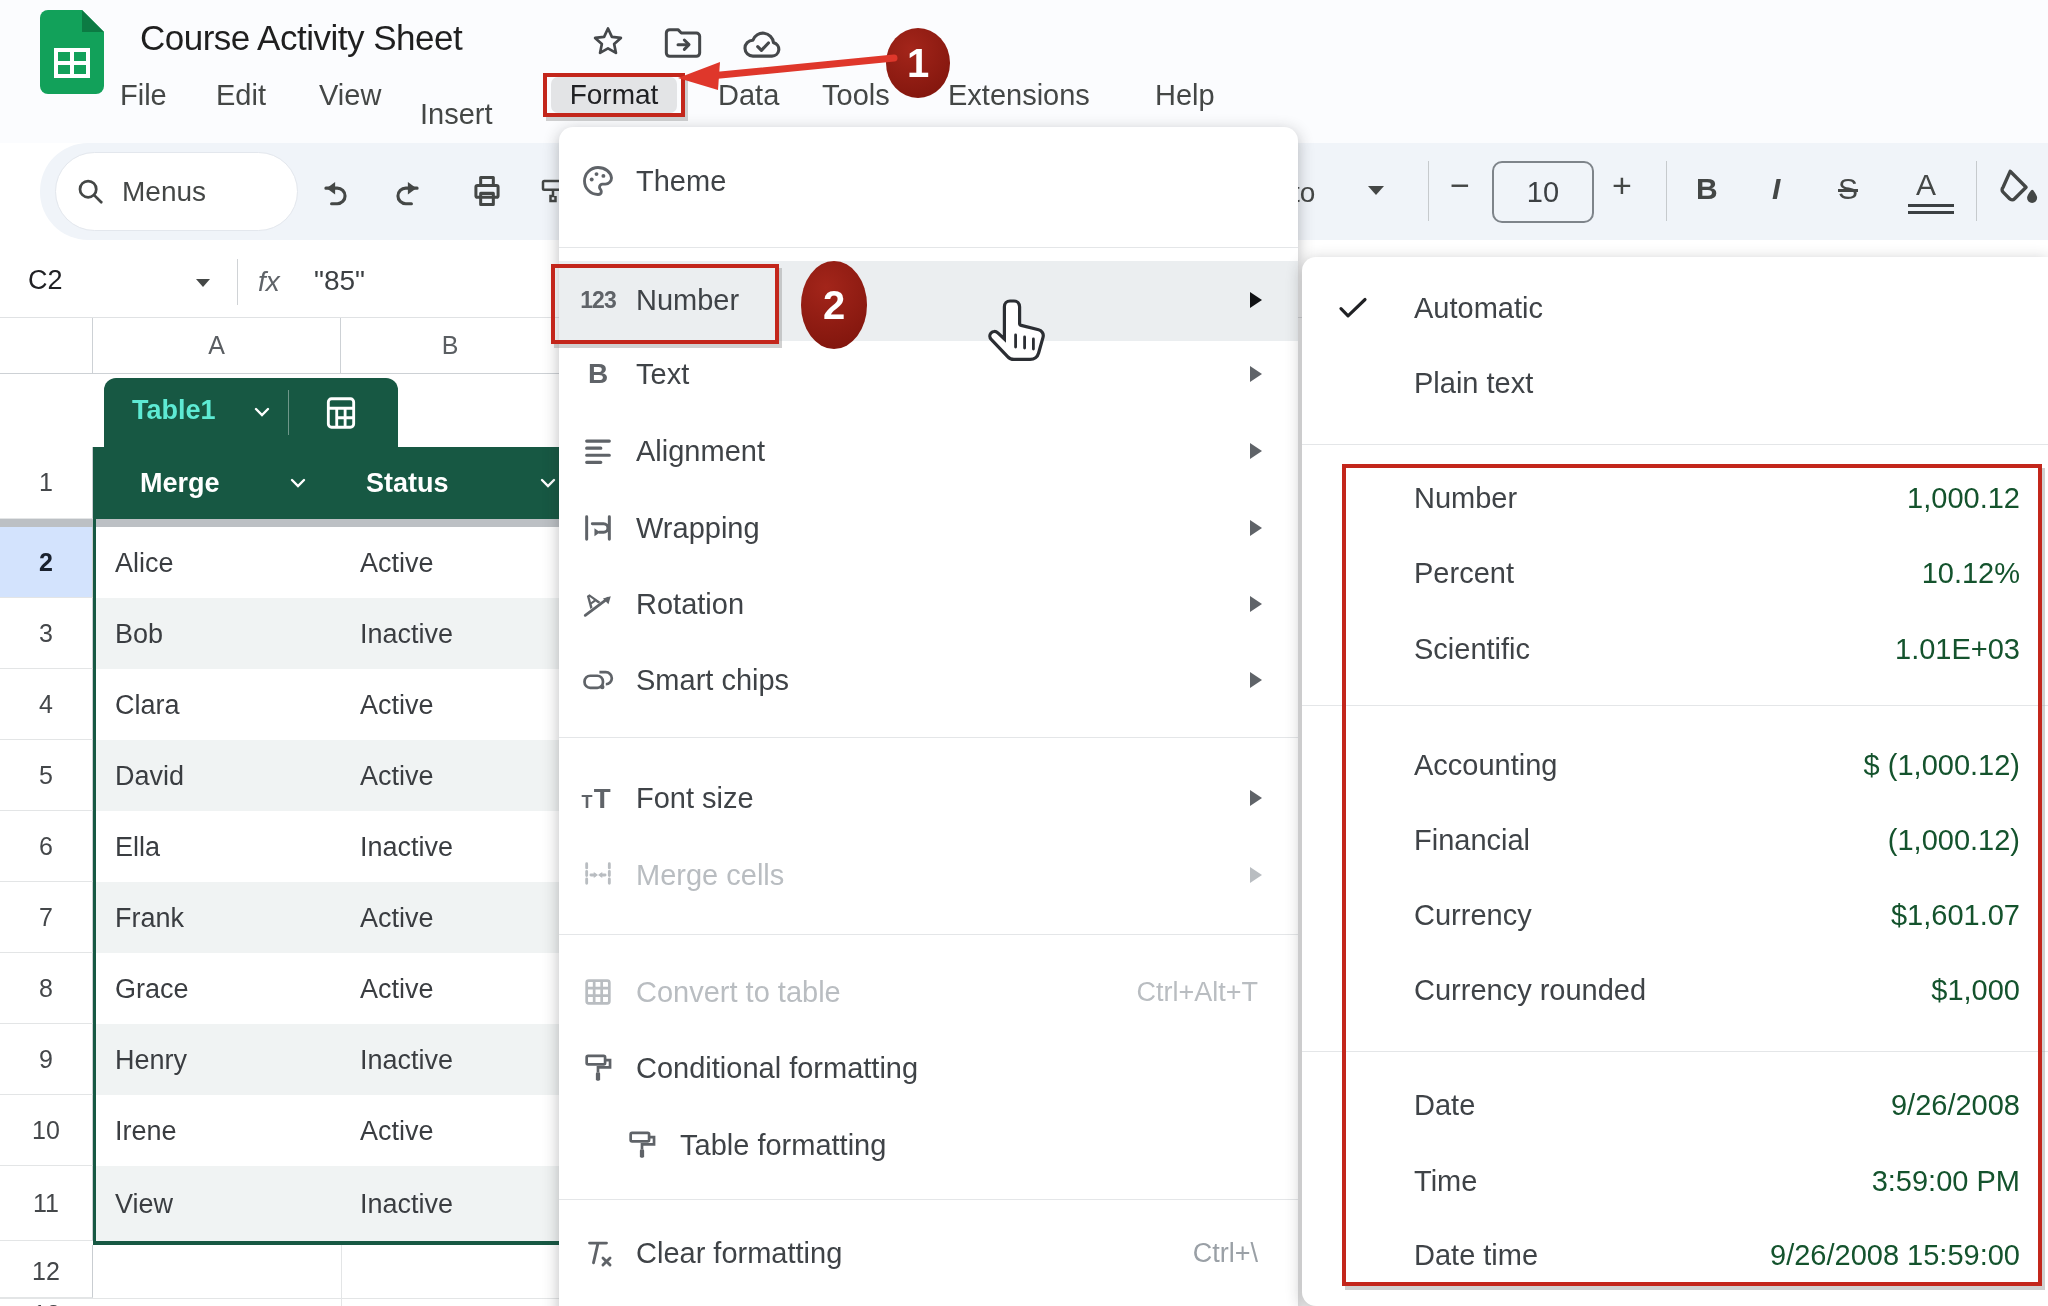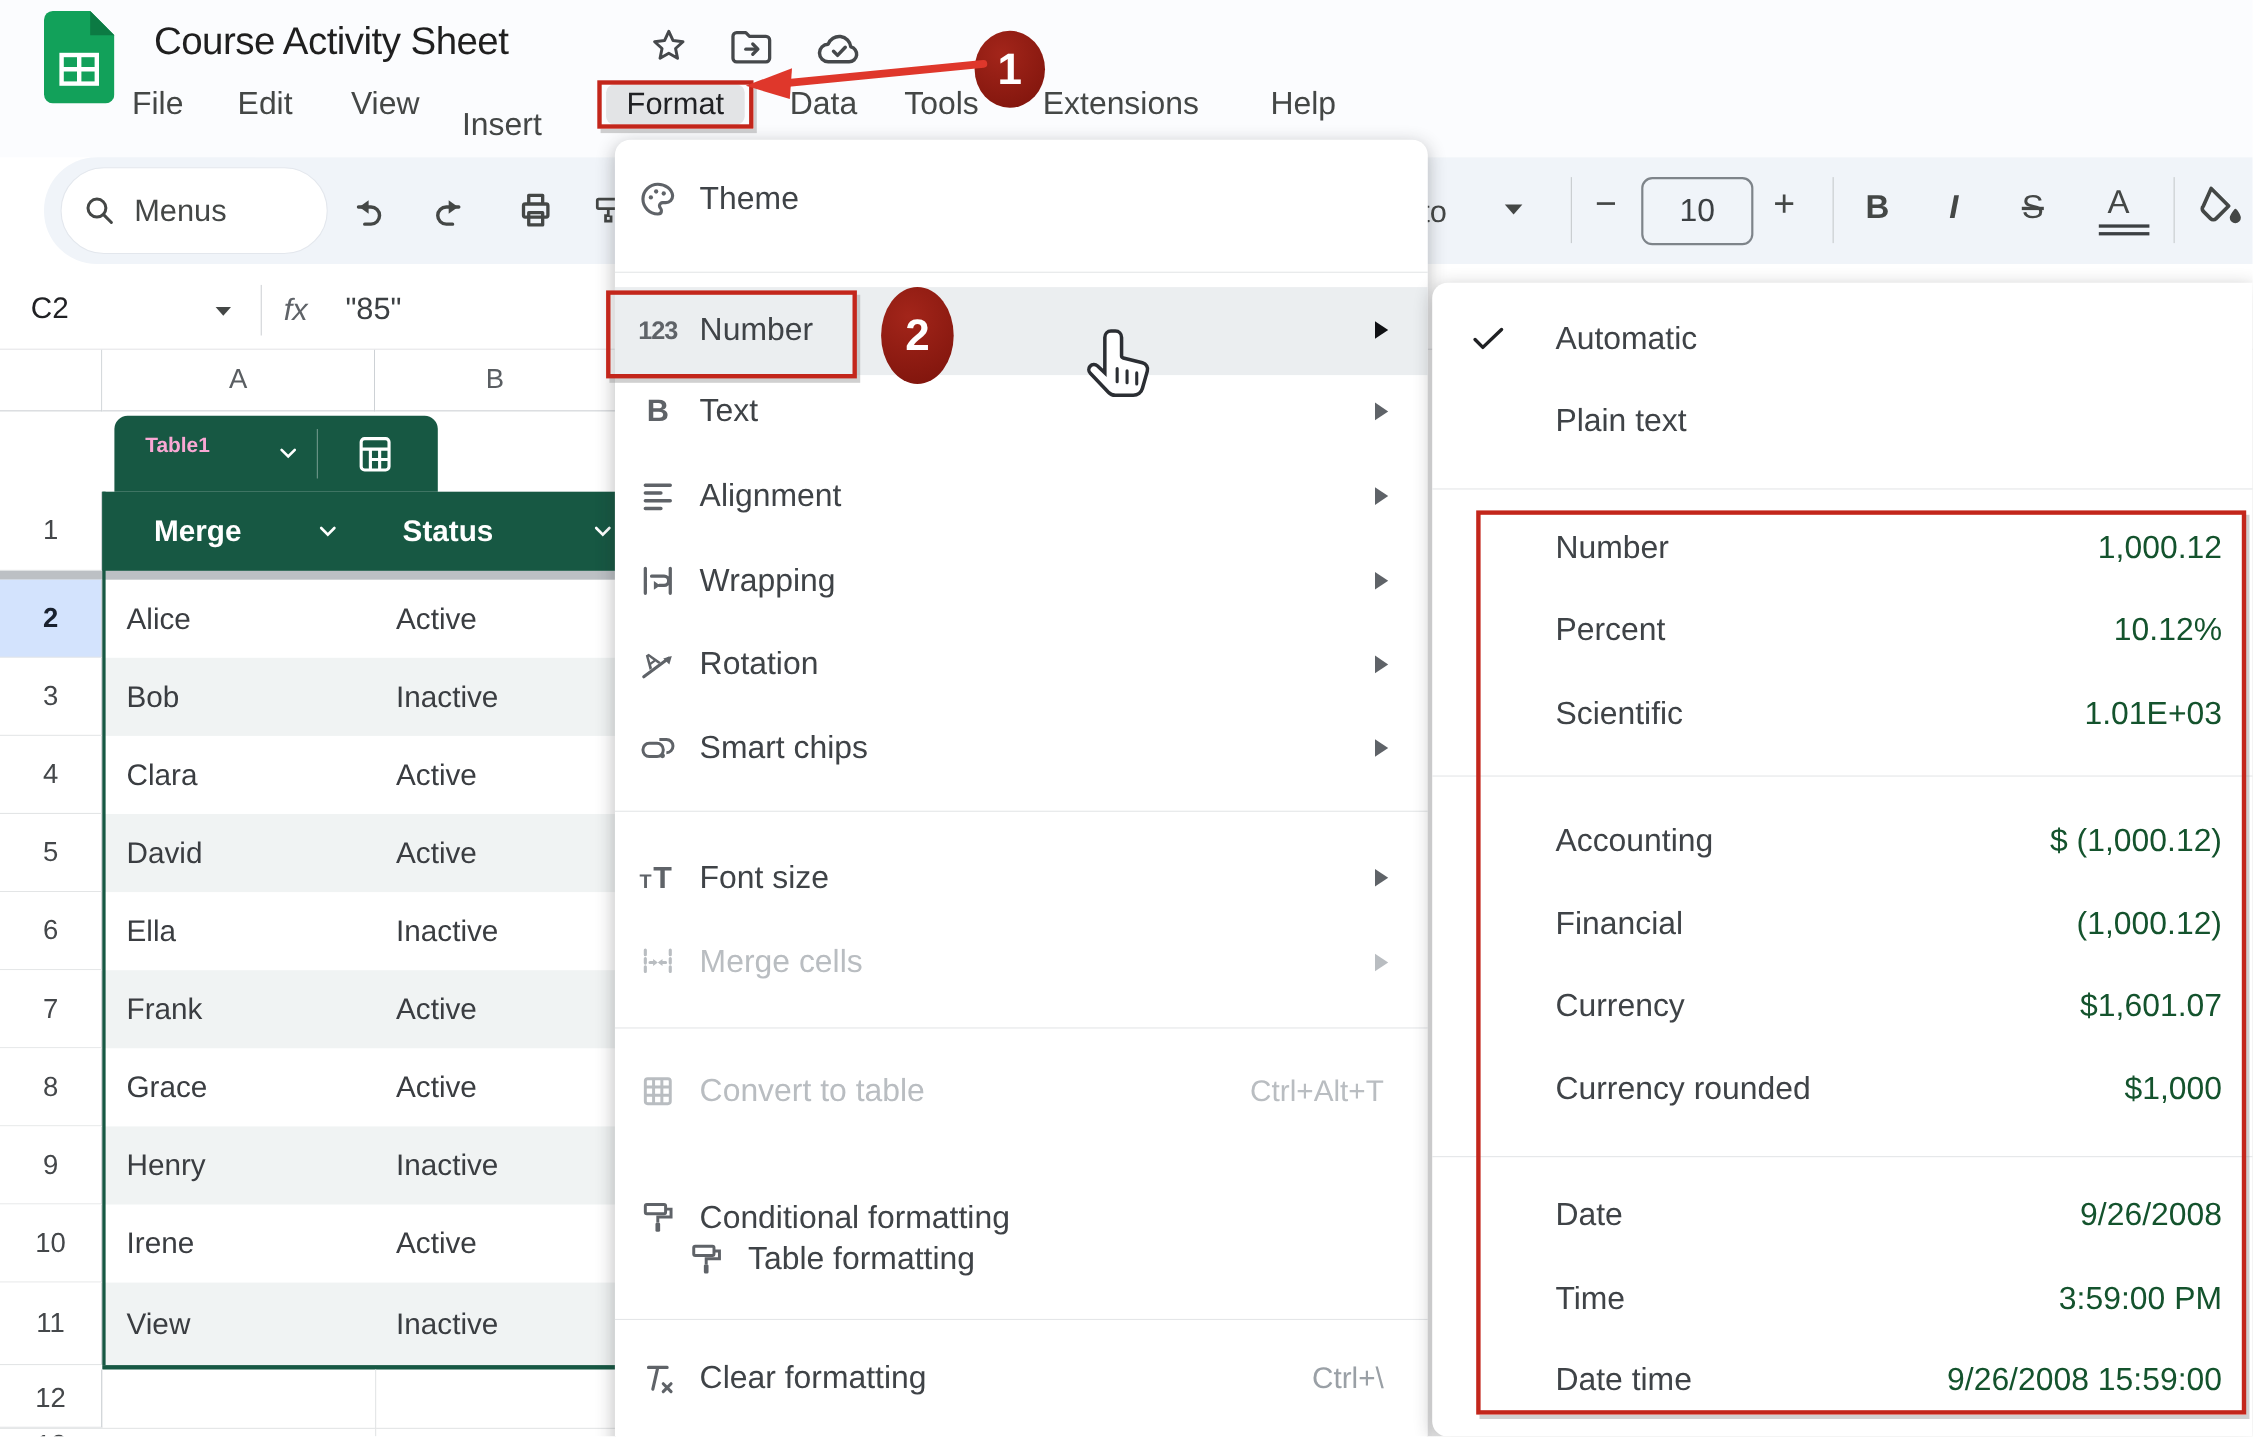--- a/index.html
+++ b/index.html
@@ -181,21 +181,21 @@
 
   <div class="colhead" style="left:0;width:93px;"></div>
   <div class="colhead" style="left:93px;width:248px;">
     <span>A</span>
   </div>
   <div class="colhead" style="left:341px;width:219px;">
     <span>B</span>
   </div>
 
   <div class="chip">
-    <span class="abs" style="left:28px;top:17px;font-size:19px;font-weight:bold;color:#f9a8d4;">Table1</span>
+    <span class="abs" style="left:28px;top:17px;font-size:27px;font-weight:bold;color:#5eead4;">Table1</span>
     <span class="abs" style="left:146px;top:24px;">
       <svg width="24" height="20" viewBox="0 0 24 20" fill="none" stroke="#fff" stroke-width="2.4" stroke-linecap="round">
         <path d="M6 7l6 6 6-6"></path>
       </svg>
     </span>
     <div class="abs" style="left:184px;top:12px;width:1px;height:45px;background:rgba(255,255,255,.38);"></div>
     <span class="abs" style="left:218px;top:16px;">
       <svg width="38" height="38" viewBox="0 0 24 24" fill="none" stroke="#fff" stroke-width="1.8">
         <rect x="4" y="3" width="16" height="18" rx="2"></rect>
           <path d="M4 9h16M9.3 9v12M14.6 9v12M9.3 15h10.7"></path>
@@ -411,21 +411,21 @@
       <span class="ic">
         <svg width="34" height="34" viewBox="0 0 24 24" fill="none" stroke="#b9bdc1" stroke-width="1.9">
           <rect x="4" y="4" width="16" height="16" rx="1.5"></rect>
             <path d="M4 9.3h16M4 14.6h16M9.3 4v16M14.6 4v16"></path>
         </svg>
       </span>
       <span class="lbl">Convert to table</span>
       <span class="short">Ctrl+Alt+T</span>
     </div>
 
-    <div class="m-item" style="top:948px;">
+    <div class="m-item" style="top:909px;">
       <span class="ic">
         <svg width="34" height="34" viewBox="0 0 24 24" fill="none" stroke="#5f6368" stroke-width="1.9">
           <rect x="4" y="3.5" width="13" height="6" rx="1"></rect>
             <path d="M17 6.5h3.5v5H12v3.5"></path>
           <rect x="10.5" y="15" width="3" height="6" rx="1" fill="#5f6368" stroke="none"></rect>
         </svg>
       </span>
       <span class="lbl">Conditional formatting</span>
     </div>
 

